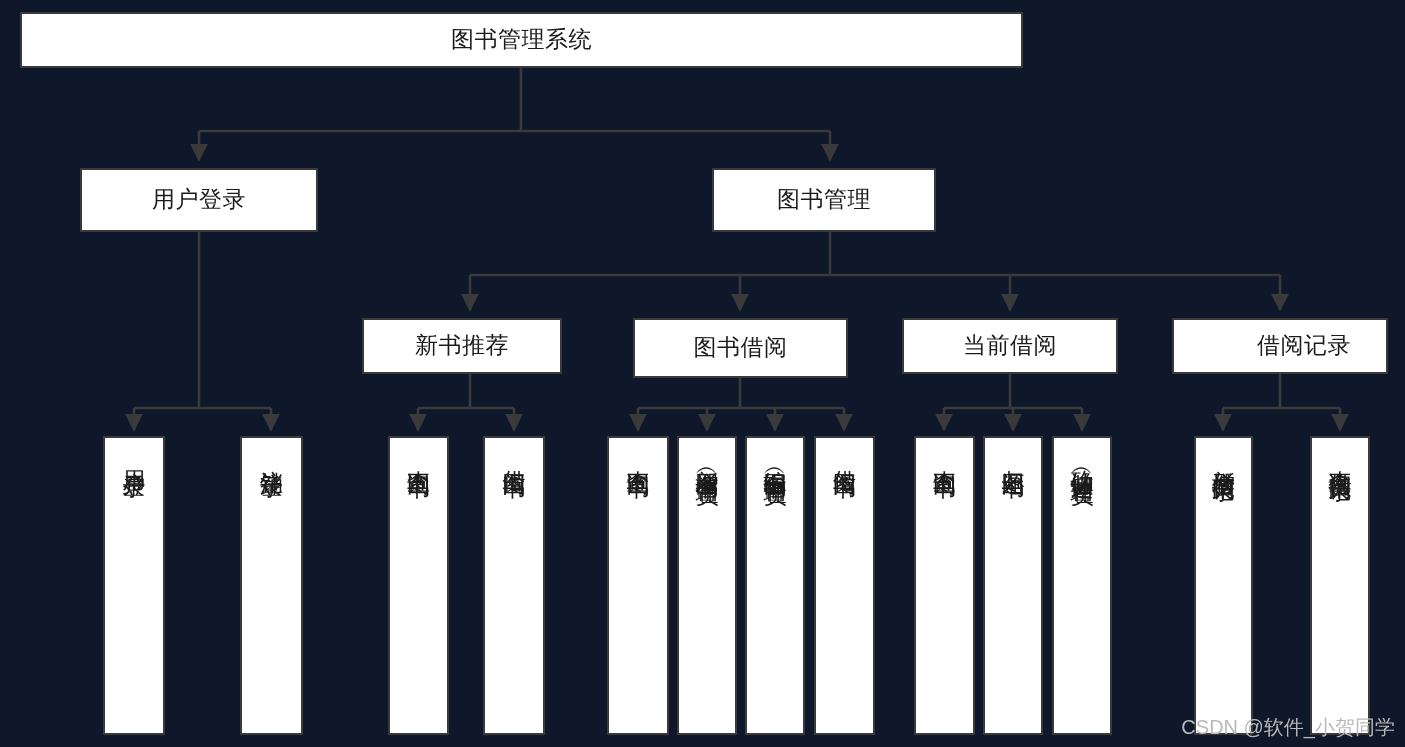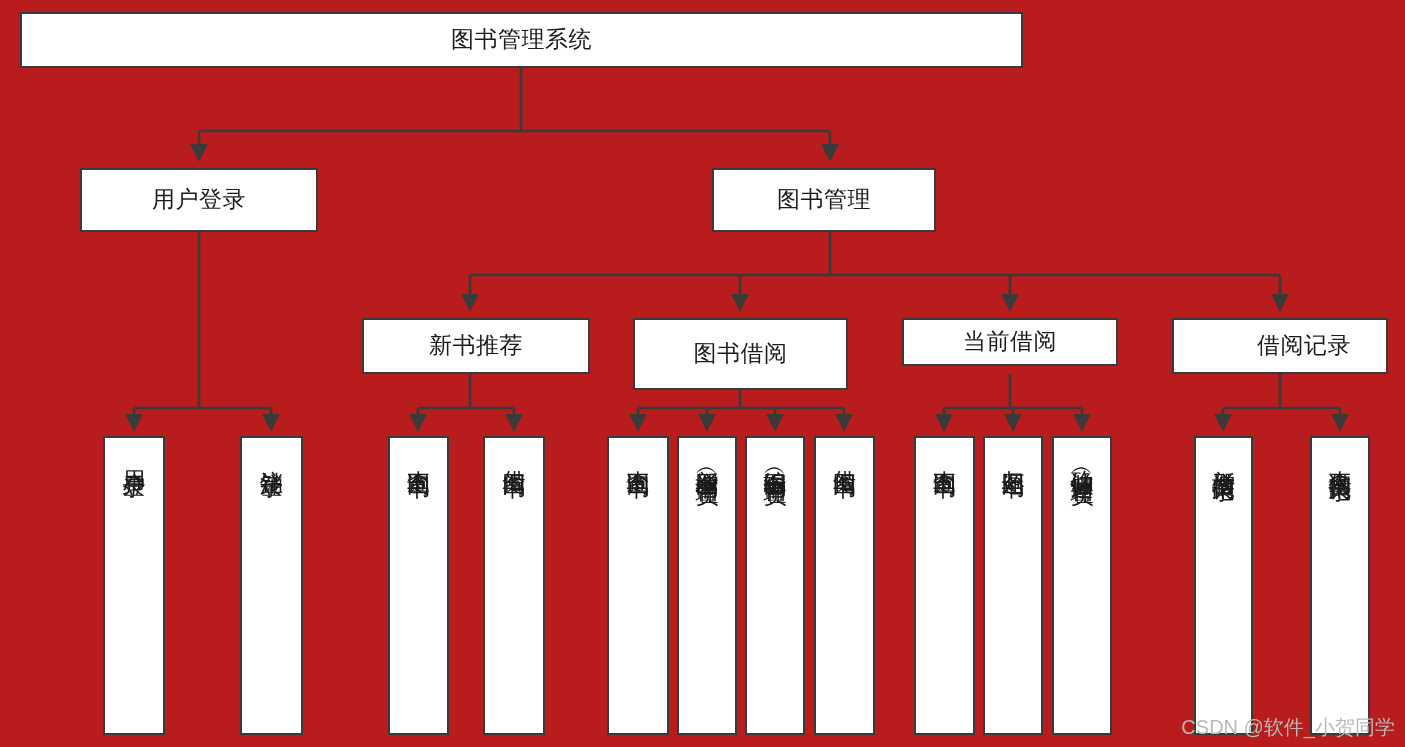--- a/index.html
+++ b/index.html
@@ -11,21 +11,21 @@
   body {
     width: 1405px;
     height: 747px;
     font-family: "Liberation Sans", "DejaVu Sans", sans-serif;
     overflow: hidden;
   }
   #diagram {
     position: relative;
     width: 1405px;
     height: 747px;
-    background: #b91c1c;
+    background: #0f172a;
   }
   #edges {
     position: absolute;
     left: 0;
     top: 0;
     width: 1405px;
     height: 747px;
     pointer-events: none;
   }
   .node {
@@ -133,27 +133,27 @@
     <span class="node-label">图书管理系统</span>
   </div>
 
   <div class="node horizontal" style="left:80px; top:168px; width:238px; height:64px;">
     <span class="node-label">用户登录</span>
   </div>
   <div class="node horizontal" style="left:712px; top:168px; width:224px; height:64px;">
     <span class="node-label">图书管理</span>
   </div>
 
-  <div class="node horizontal" style="left:362px; top:318px; width:228px; height:56px;">
+  <div class="node horizontal" style="left:362px; top:318px; width:200px; height:56px;">
     <span class="node-label">新书推荐</span>
   </div>
-  <div class="node horizontal" style="left:633px; top:318px; width:215px; height:72px;">
+  <div class="node horizontal" style="left:633px; top:318px; width:215px; height:60px;">
     <span class="node-label">图书借阅</span>
   </div>
-  <div class="node horizontal" style="left:902px; top:318px; width:216px; height:48px;">
+  <div class="node horizontal" style="left:902px; top:318px; width:216px; height:56px;">
     <span class="node-label">当前借阅</span>
   </div>
   <div class="node horizontal" style="left:1172px; top:318px; width:216px; height:56px;padding-left:48px;">
     <span class="node-label">借阅记录</span>
   </div>
 
   <div class="node vertical" style="left:103px; top:436px; width:62px; height:299px;">
     <span class="node-label">用户登录</span>
   </div>
   <div class="node vertical" style="left:240px; top:436px; width:63px; height:299px;">

